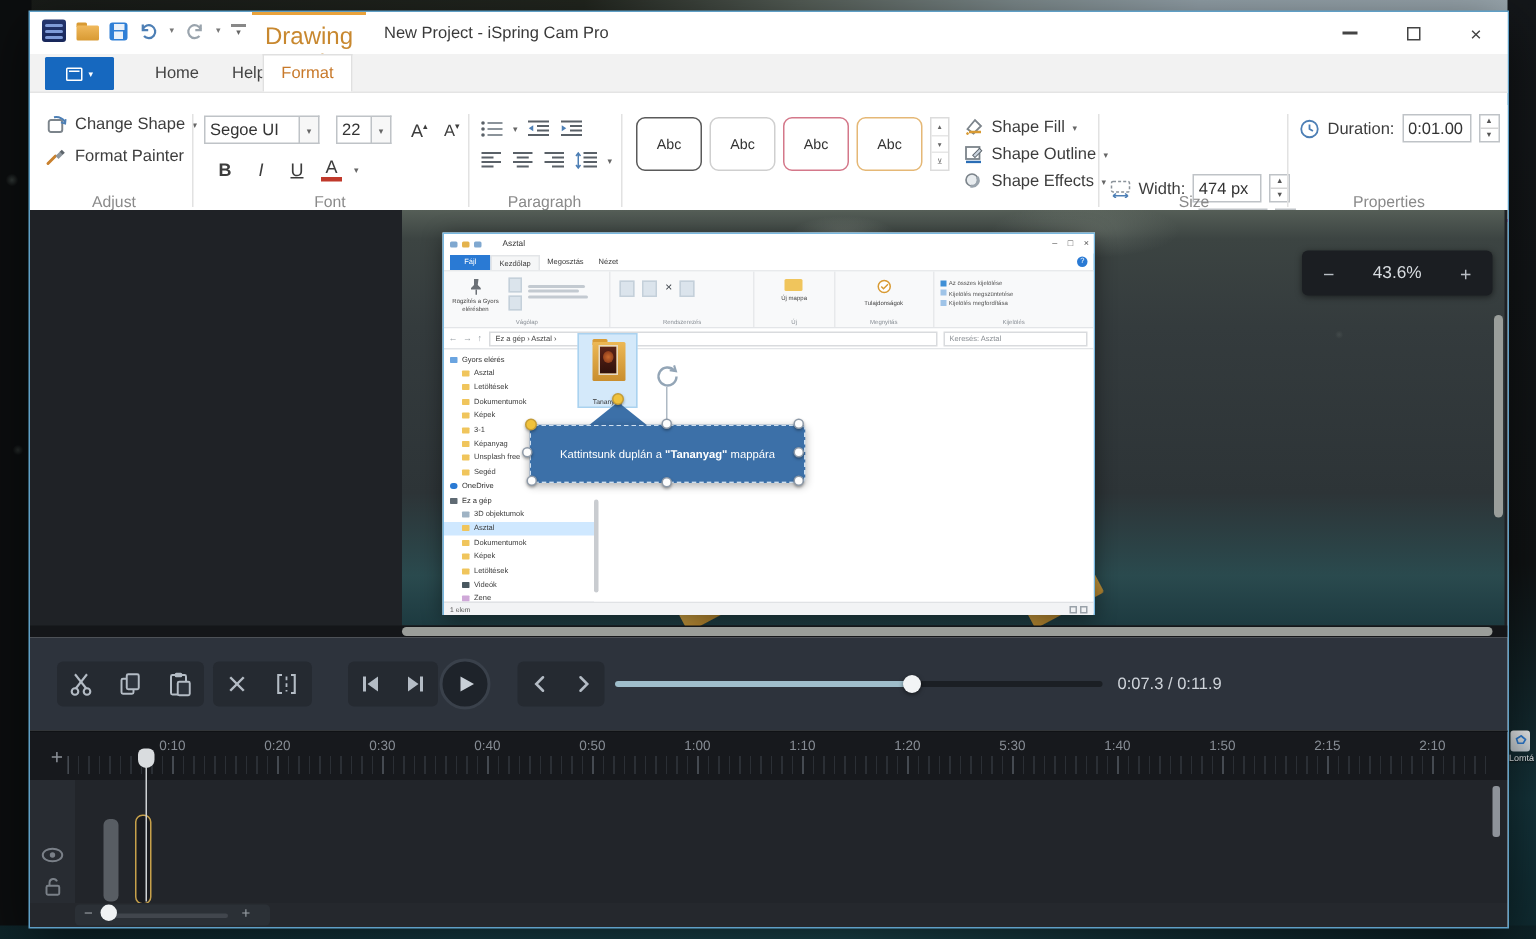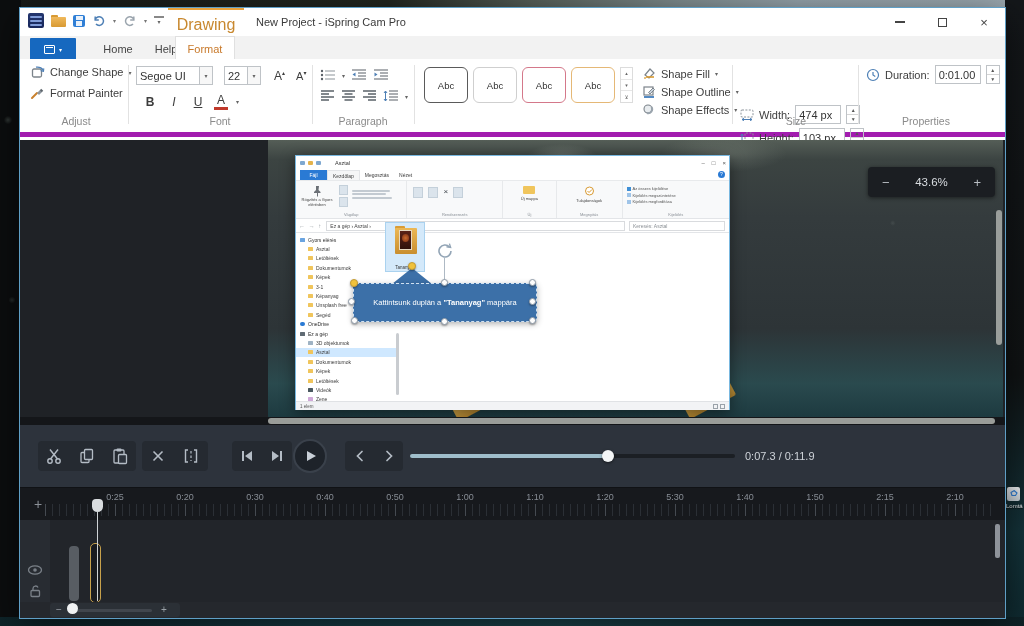--- a/index.html
+++ b/index.html
@@ -51,21 +51,21 @@
   
   .tabrow{position:absolute;left:0;top:28px;width:100%;height:26px;background:#f2f2f2;border-bottom:1px solid #e4e4e4;}
   .appmenu{position:absolute;left:10px;top:2px;width:46px;height:22px;background:#1668bf;border-radius:1px;display:flex;align-items:center;justify-content:center;gap:4px;}
   .appmenu .sq{width:11px;height:9px;border:1.3px solid #fff;border-radius:1px;position:relative;}
   .appmenu .sq:before{content:"";position:absolute;left:1px;top:1.5px;right:1px;height:1px;background:#fff;}
   .appmenu .dn{color:#fff;font-size:6px;}
   .rtab{position:absolute;top:0;height:25px;display:flex;align-items:center;justify-content:center;font-size:11px;color:#444;}
   .rtab.sel{background:#fff;border:1px solid #e0e0e0;border-bottom:none;color:#c8792a;}
 
   
-  .ribbon{position:absolute;left:0;top:51px;width:100%;height:78px;background:#fff;border-bottom:5px solid #a21caf;}
+  .ribbon{position:absolute;left:0;top:62px;width:100%;height:78px;background:#fff;border-bottom:2px solid #a21caf;}
   .gsep{position:absolute;top:6px;bottom:8px;width:1px;background:#e2e2e2;}
   .glabel{position:absolute;bottom:5px;font-size:10.5px;color:#8a8a8a;text-align:center;}
   .rbtn-lbl{font-size:11px;color:#3d3d3d;}
   .rowic{display:flex;align-items:center;gap:5px;}
   .minicaret{font-size:6px;color:#666;}
   .fontinput{height:19px;border:1px solid #bfc3c7;background:#fff;font-size:11px;color:#333;padding:0 3px;}
   .ddbtn{width:13px;height:19px;border:1px solid #bfc3c7;border-left:none;background:#f7f7f7;font-size:6px;color:#666;display:flex;align-items:center;justify-content:center;}
   .spin{width:14px;height:19px;border:1px solid #bfc3c7;display:flex;flex-direction:column;}
   .spin span{flex:1;font-size:5px;color:#555;display:flex;align-items:center;justify-content:center;}
   .spin span:first-child{border-bottom:1px solid #d5d5d5;}
@@ -723,21 +723,21 @@
       <div class="seek">
         <div class="fill"></div>
         <div class="thumb"></div>
       </div>
       <div class="ptime">0:07.3 / 0:11.9</div>
     </div>
 
     <div class="ruler">
       <div class="addbtn">+</div>
       <div class="tickstrip"></div>
-      <span class="ticklabel" style="left:80px;">0:25</span>
+      <span class="ticklabel" style="left:80px;">0:10</span>
       <span class="ticklabel" style="left:150px;">0:20</span>
       <span class="ticklabel" style="left:220px;">0:30</span>
       <span class="ticklabel" style="left:290px;">0:40</span>
       <span class="ticklabel" style="left:360px;">0:50</span>
       <span class="ticklabel" style="left:430px;">1:00</span>
       <span class="ticklabel" style="left:500px;">1:10</span>
       <span class="ticklabel" style="left:570px;">1:20</span>
       <span class="ticklabel" style="left:640px;">5:30</span>
       <span class="ticklabel" style="left:710px;">1:40</span>
       <span class="ticklabel" style="left:780px;">1:50</span>

